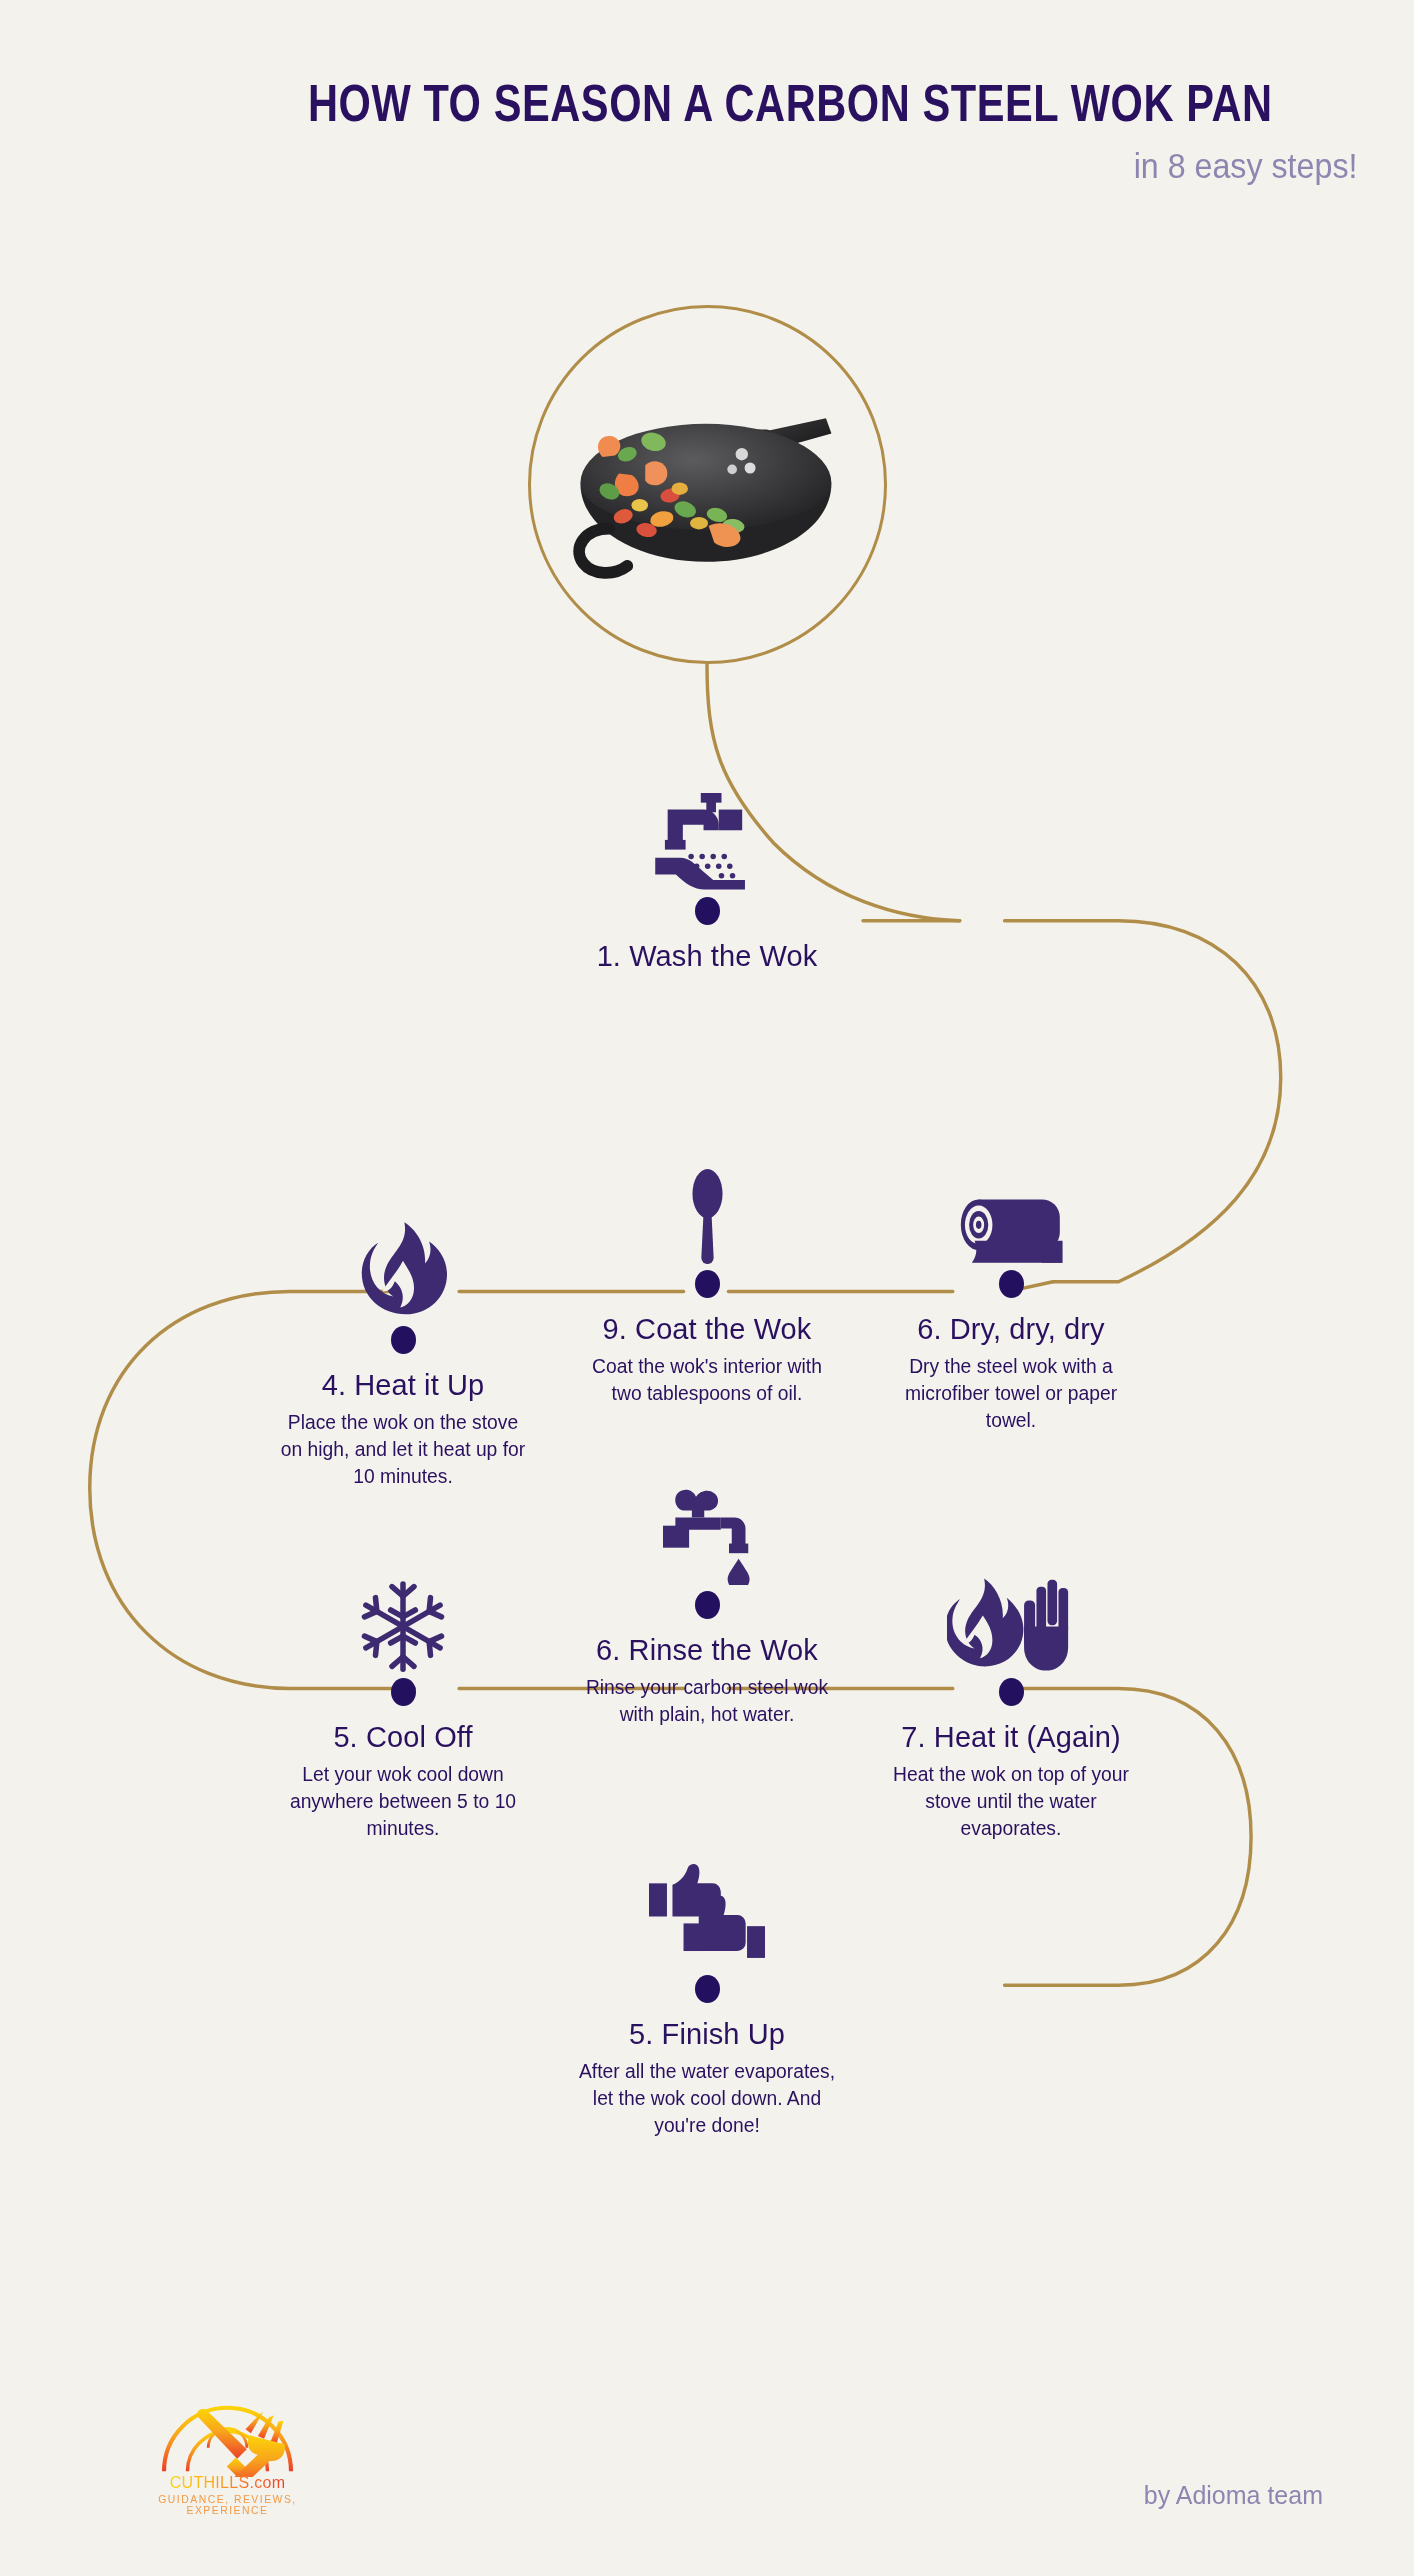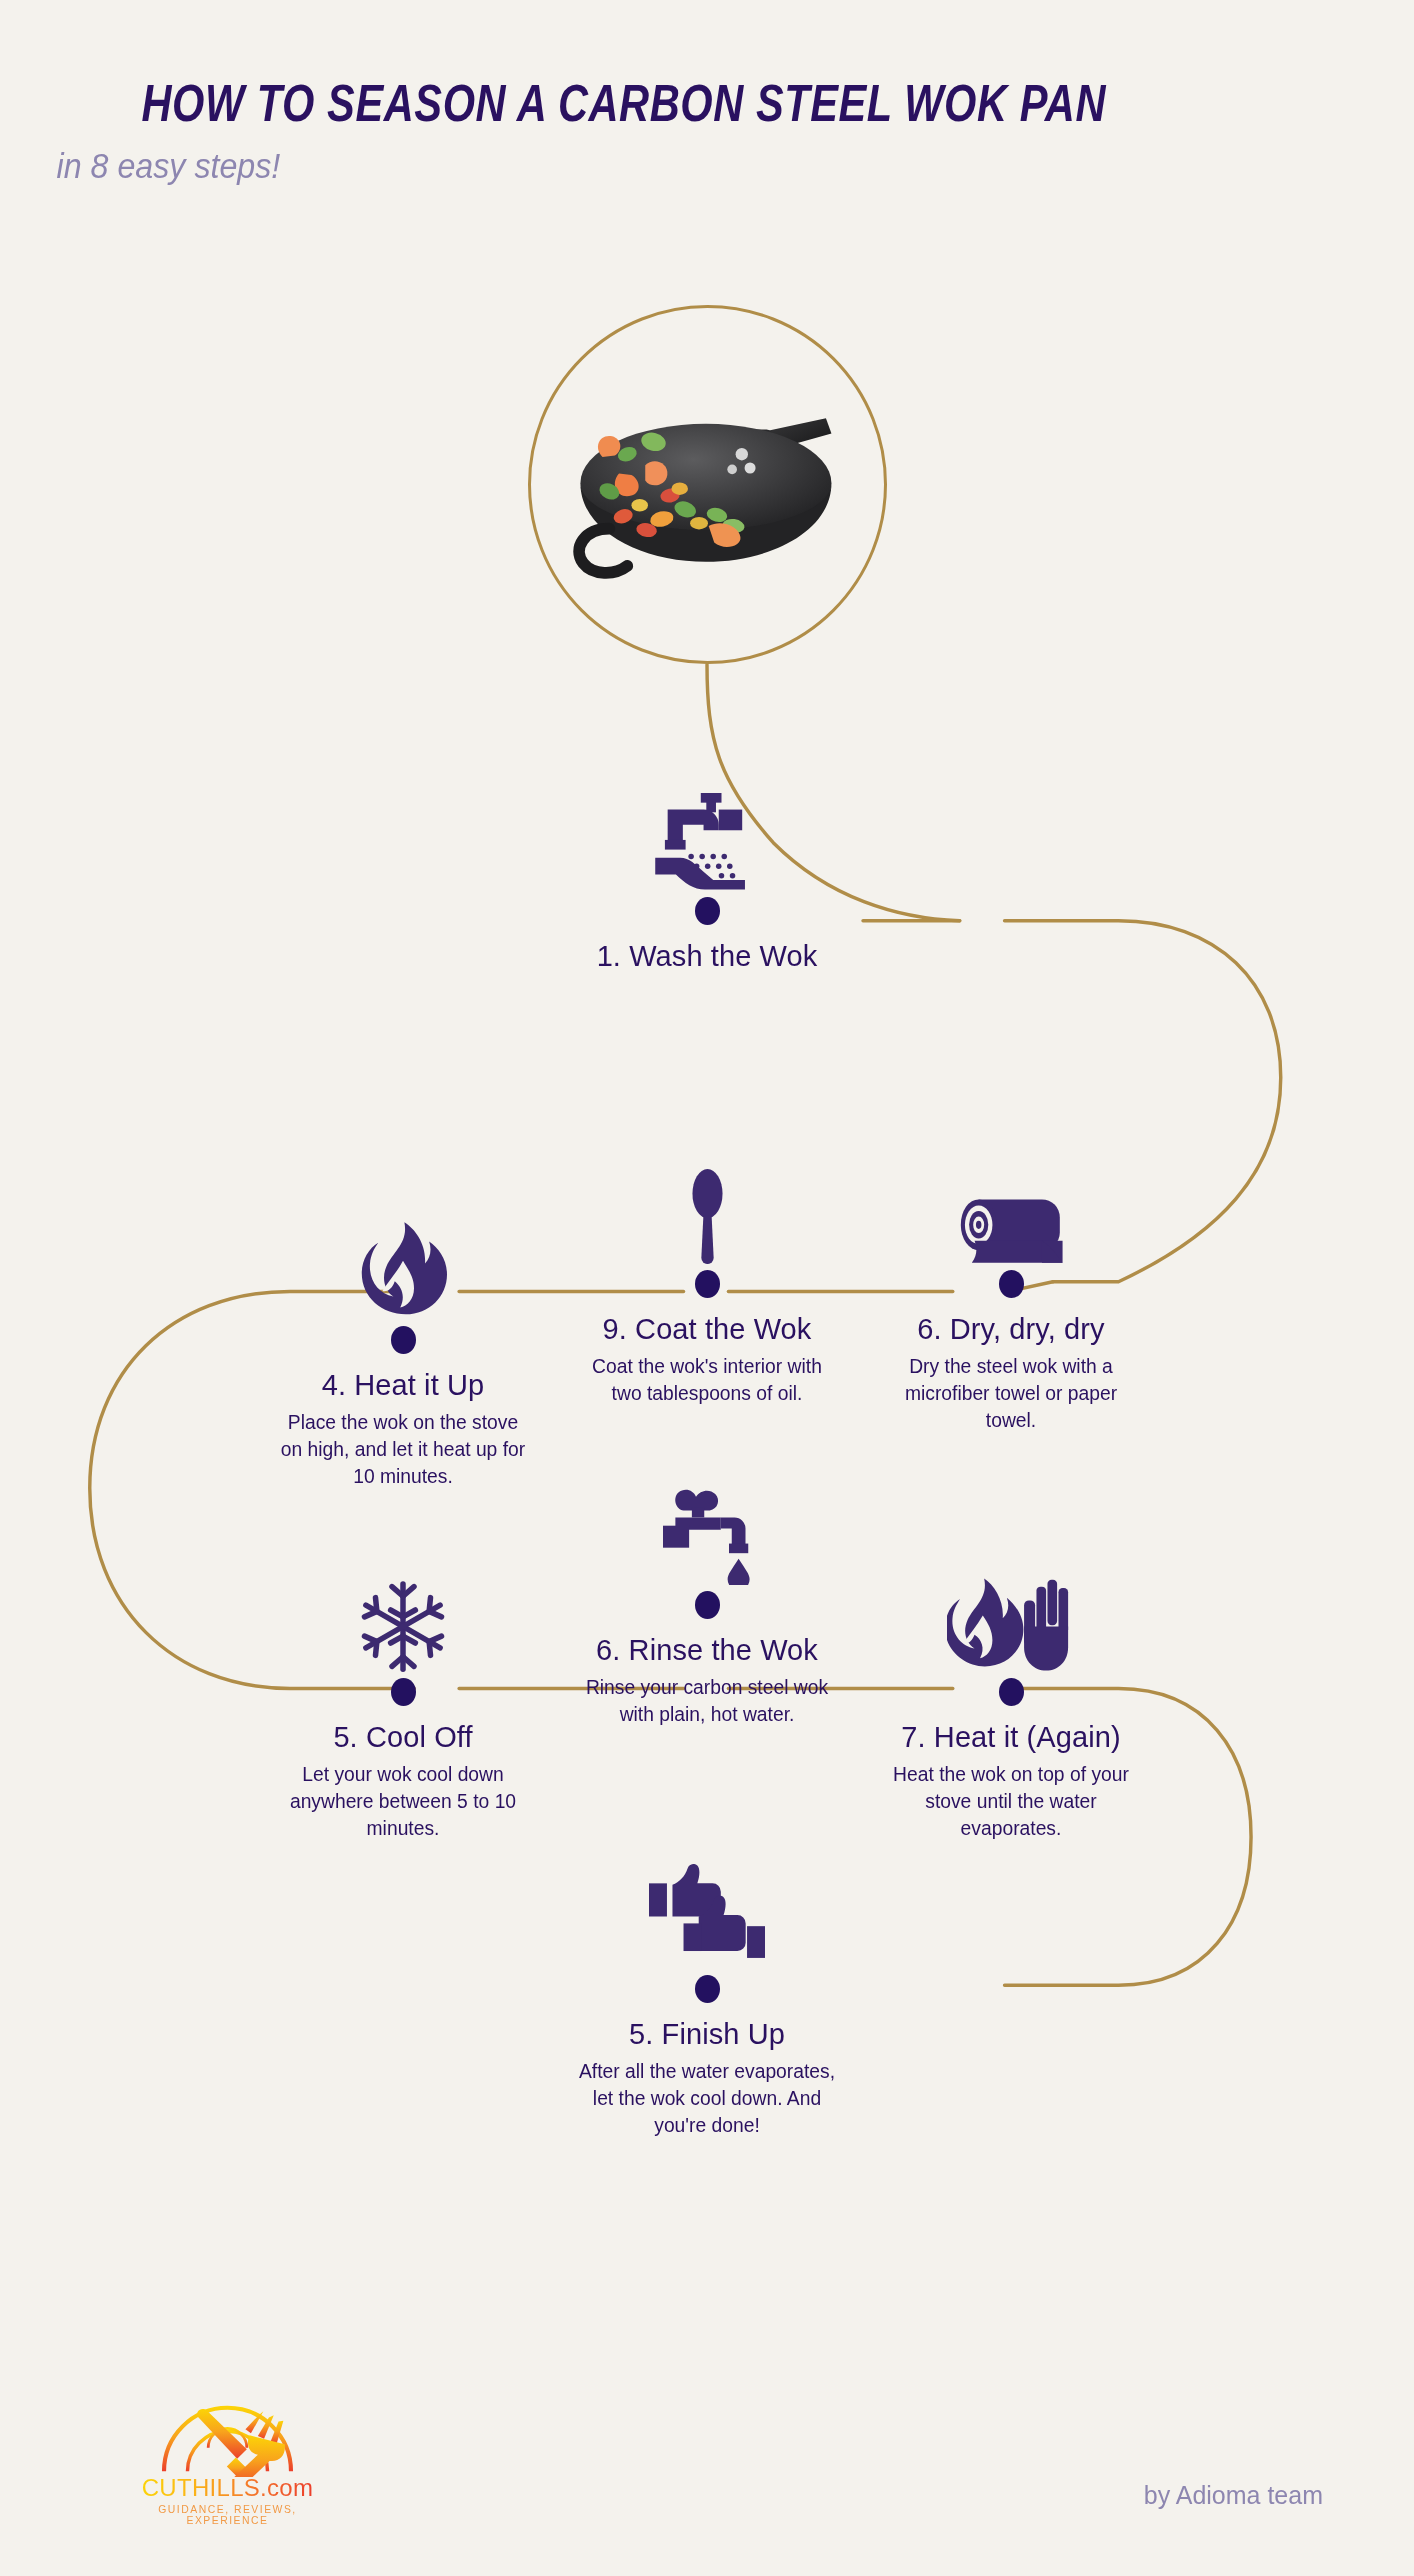--- a/index.html
+++ b/index.html
@@ -15,22 +15,21 @@
     font-family: "Liberation Sans", sans-serif;
     overflow: hidden;
   }
 
   
   .header {
     position: absolute;
     top: 76px;
     left: 0;
     width: 1414px;
-    text-align: left;
-    font-style: italic;
+    text-align: right;
   }
   .title {
     font-family: "Liberation Sans Narrow", "Liberation Sans", sans-serif;
     font-weight: bold;
     font-size: 52px;
     letter-spacing: 0.7px;
     color: #2a1160;
     transform: scaleX(0.80);
     transform-origin: center center;
     white-space: nowrap;
@@ -121,21 +120,21 @@
   .footer-logo {
     position: absolute;
     left: 124px;
     top: 2402px;
     width: 207px;
     text-align: center;
   }
   .logo-mark { width: 207px; height: 75px; display: block; }
   .logo-word {
     margin-top: -2.8px;
-    font-size: 24px;
+    font-size: 16px;
     font-weight: 400;
     letter-spacing: 0.3px;
     background: linear-gradient(90deg, #fcd307 0%, #fbb417 30%, #f4762b 65%, #ec3f2b 100%);
     -webkit-background-clip: text;
     background-clip: text;
     color: transparent;
     display: inline-block;
   }
   .logo-tag {
     font-size: 10.4px;

